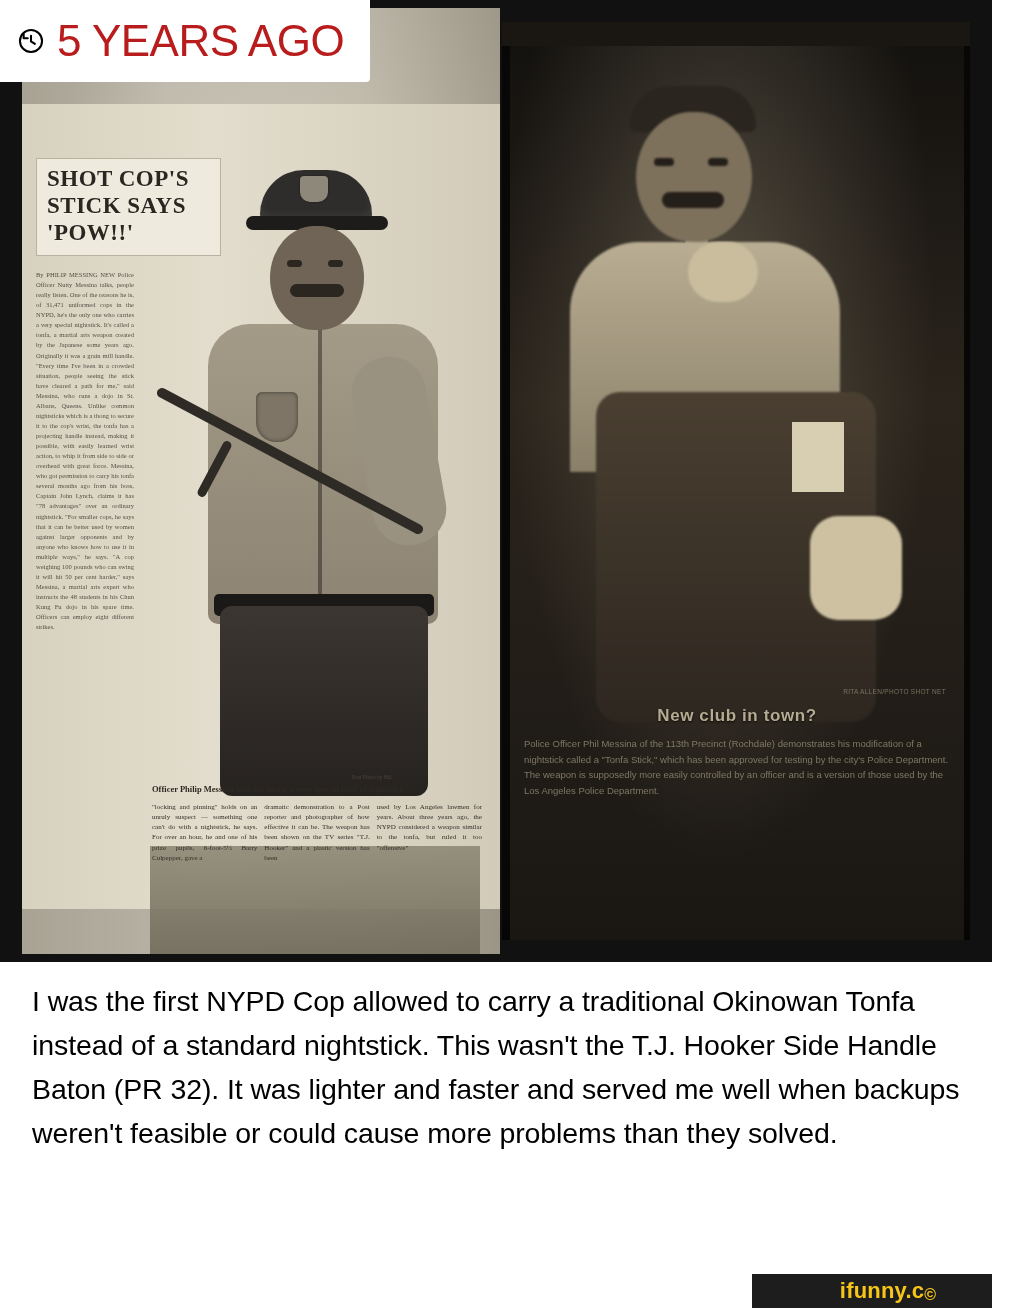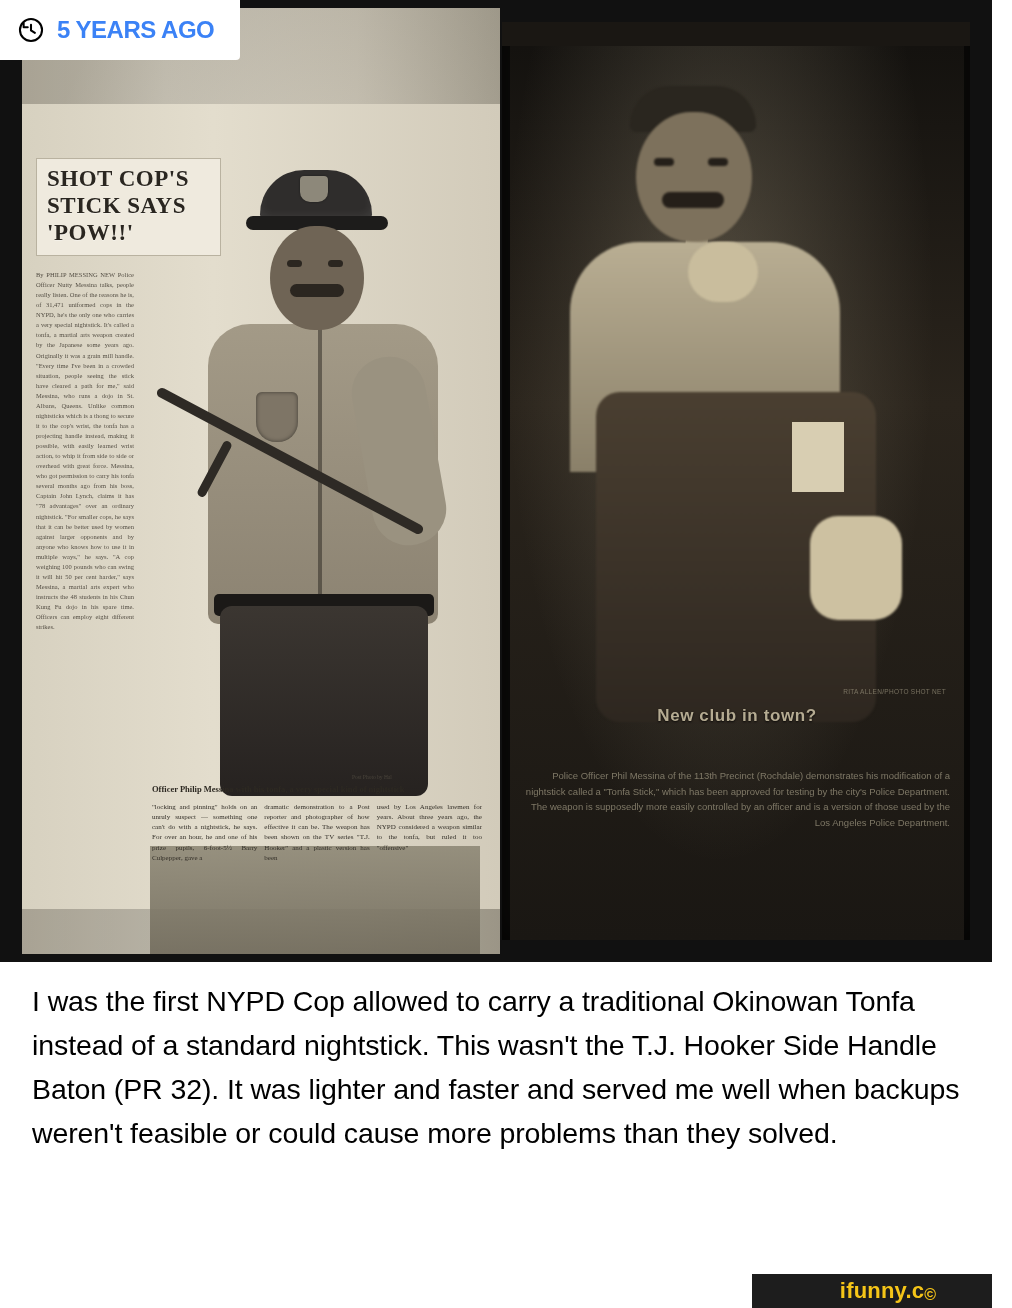--- a/index.html
+++ b/index.html
@@ -243,44 +243,44 @@
   }
   .pr-title {
     position:absolute; left:0; right:0; top:660px;
     text-align:center;
     font-family:"Liberation Sans", sans-serif;
     font-weight:bold; font-size:17px;
     color:#b5ab92; letter-spacing:.6px;
     text-shadow:0 1px 2px rgba(0,0,0,.8);
   }
   .pr-body {
-    position:absolute; left:14px; right:14px; top:722px;
+    position:absolute; left:14px; right:14px; top:690px;
     font-family:"Liberation Sans", sans-serif;
     font-size:9.5px; line-height:1.65;
     color:#8e8773; opacity:.85;
-    text-align:right;
+    text-align:left;
   }
 
   
   .years-badge {
     position:absolute; left:0; top:0;
     background:#ffffff;
     padding:16px 26px 16px 18px;
     display:flex; align-items:center; gap:13px;
     border-bottom-right-radius:4px;
     z-index:5;
   }
   .years-badge .clock {
     width:26px; height:26px; flex:0 0 26px;
   }
   .years-badge .label {
     font-family:"Liberation Sans", sans-serif;
-    font-weight:bold; font-size:24px;
+    font-weight:normal; font-size:44px;
     letter-spacing:-.5px;
-    color:#3b82f6;
+    color:#b91c1c;
     white-space:nowrap;
   }
 
   
   .caption {
     position:absolute; left:0; top:968px;
     width:992px;
     padding:12px 28px 10px 32px;
     font-family:"Liberation Sans", sans-serif;
     font-size:28.5px;

